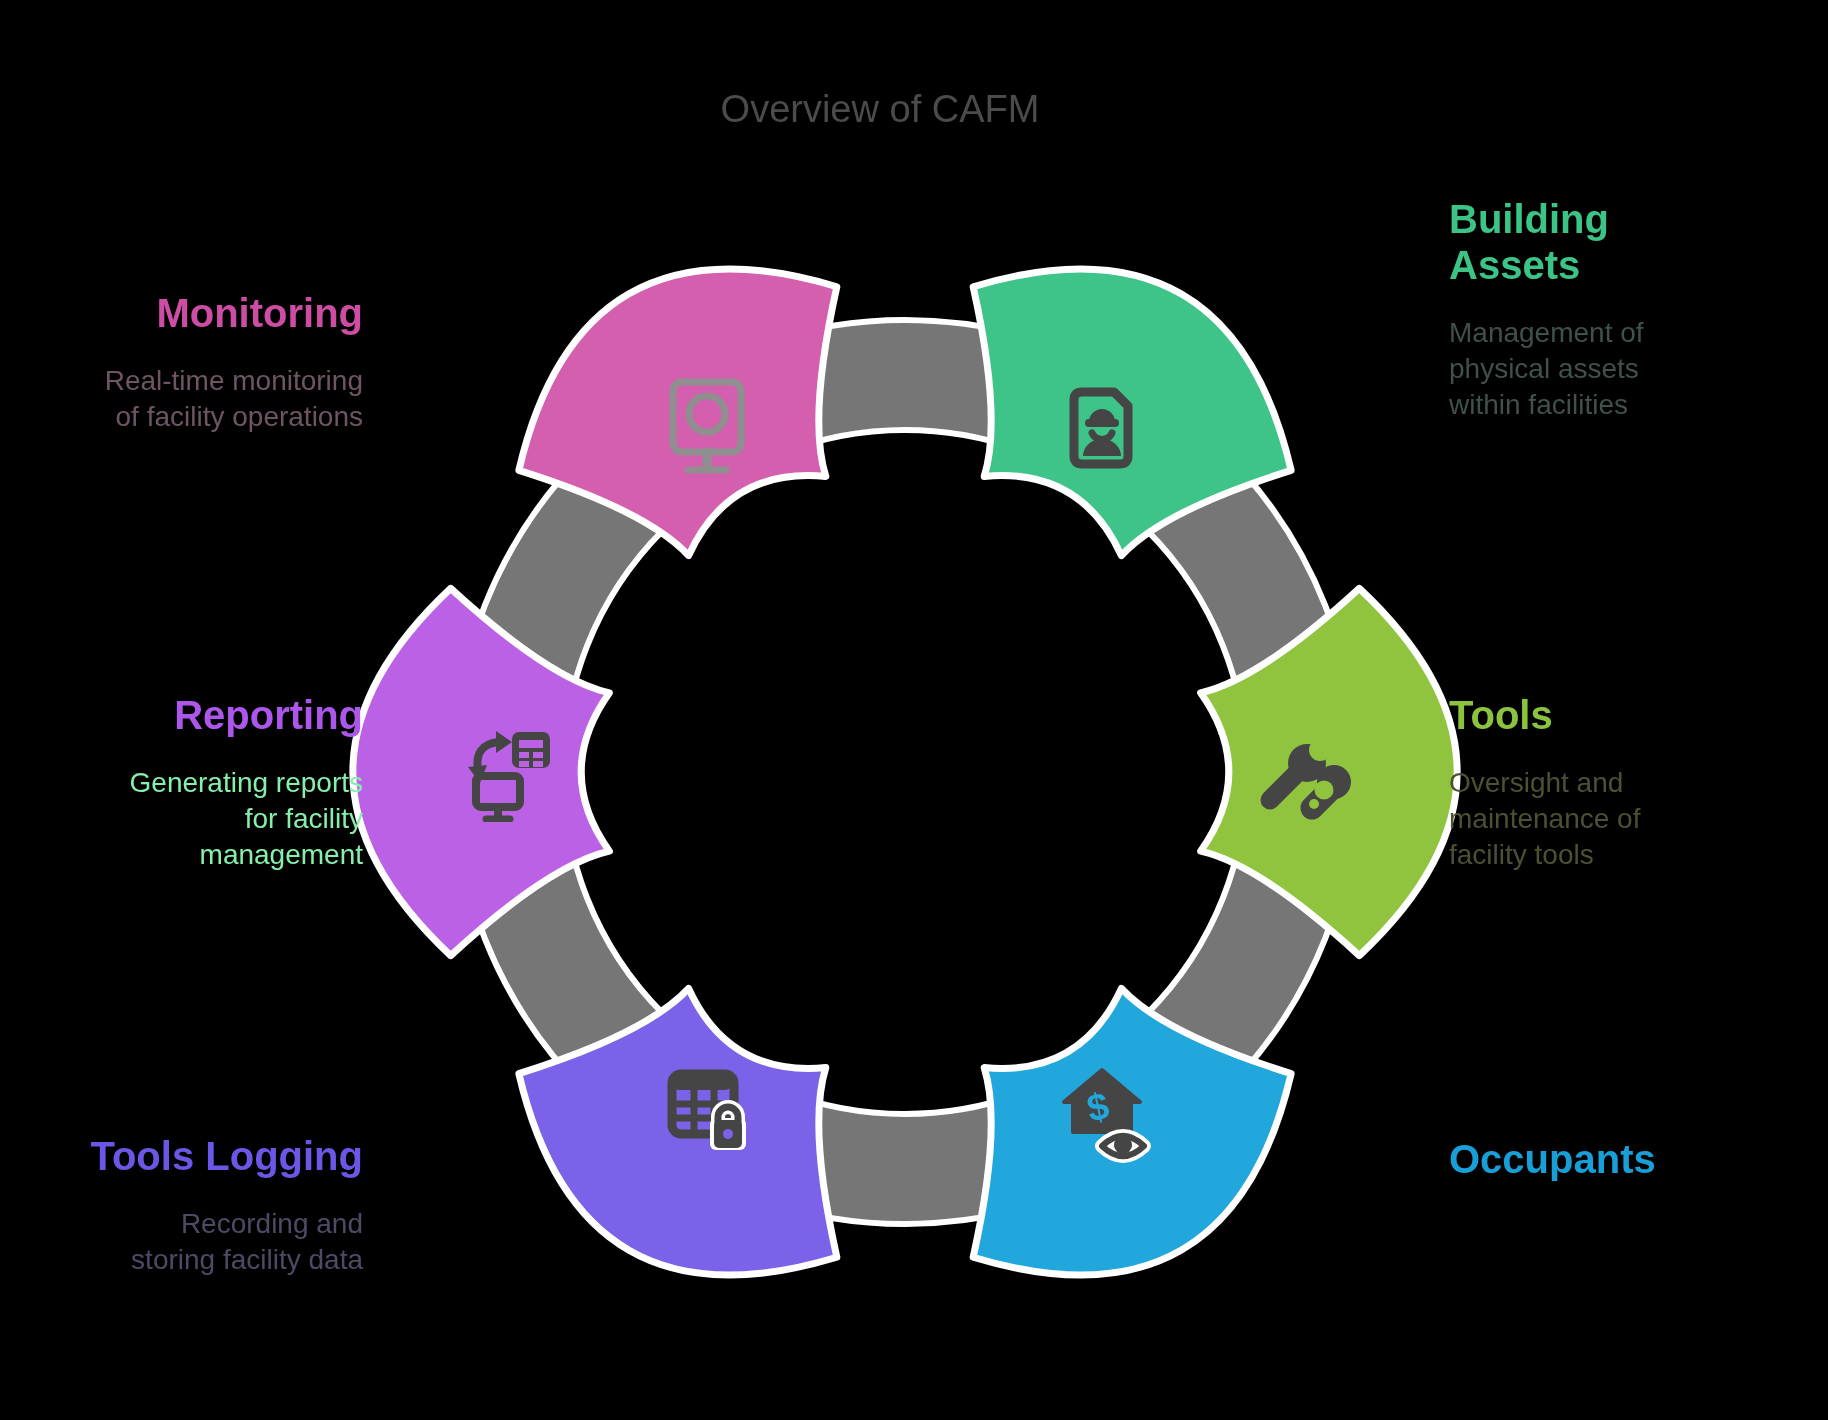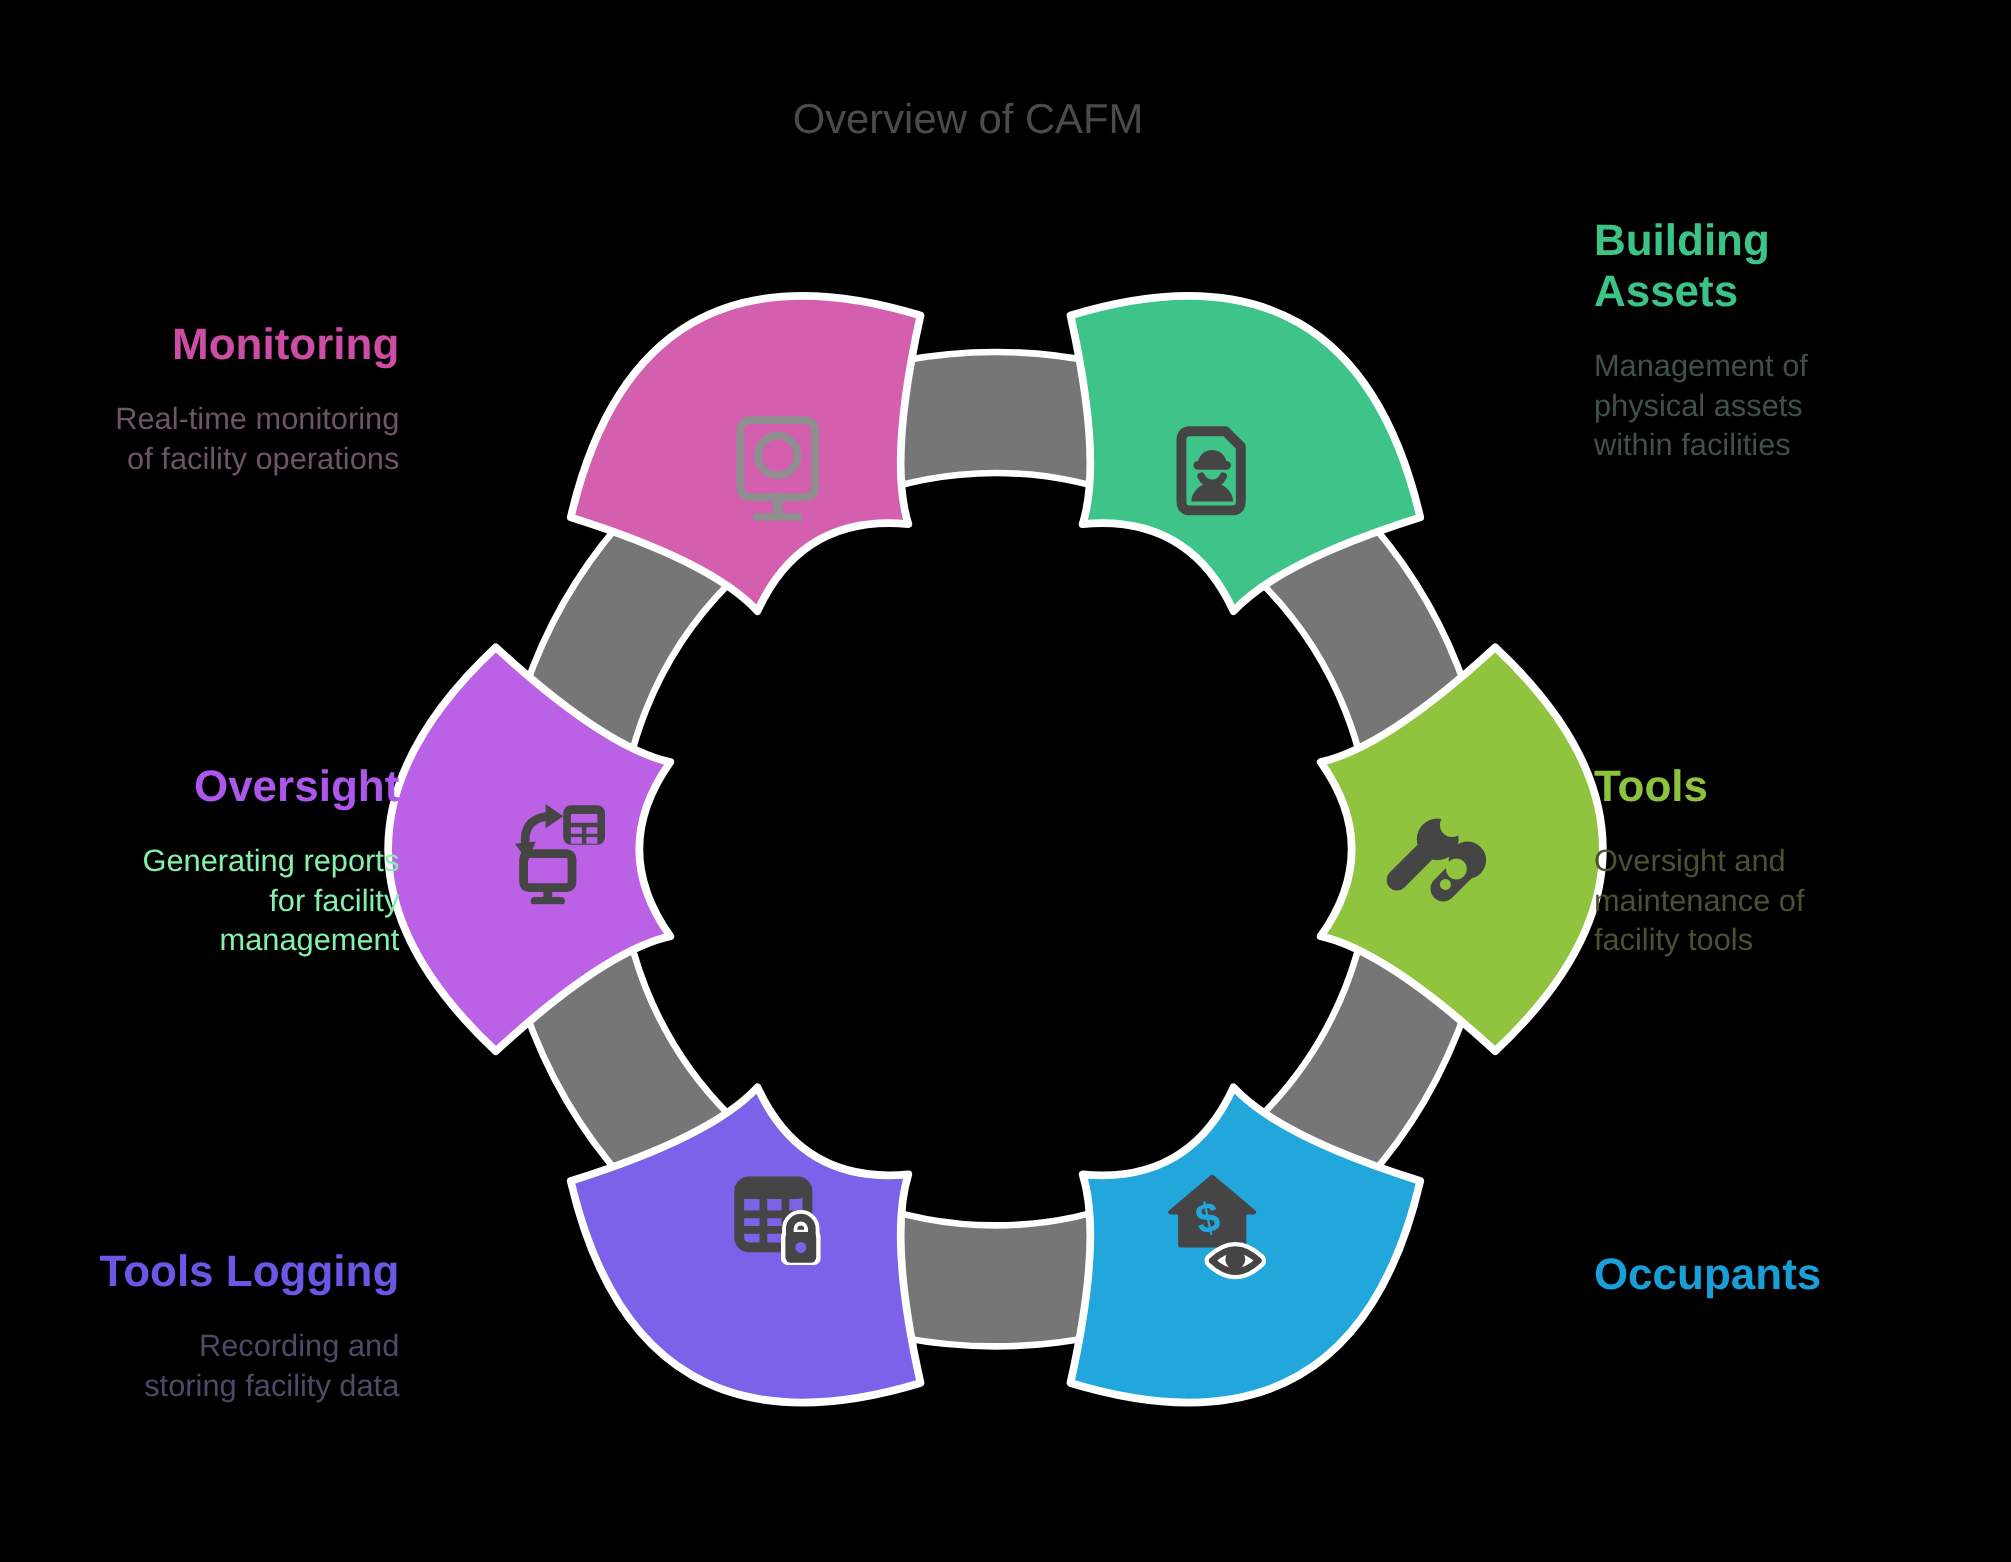--- a/index.html
+++ b/index.html
@@ -136,19 +136,19 @@
     <div class="seg-heading" style="color: rgb(24, 159, 216);">Occupants</div>
   </div>
 
   <div class="label-block left-side" style="right:1445px;top:1133px;">
     <div class="seg-heading" style="color: rgb(106, 87, 230);">Tools Logging</div>
     <div class="seg-desc" style="color: rgb(78, 74, 101);">Recording and
 storing facility data</div>
   </div>
 
   <div class="label-block left-side" style="right:1445px;top:692px;">
-    <div class="seg-heading" style="color: rgb(173, 86, 236);">Oversight</div>
+    <div class="seg-heading" style="color: rgb(173, 86, 236);">Reporting</div>
     <div class="seg-desc" style="color: #86efac;">Generating reports
 for facility
 management</div>
   </div>
 
 </div>
 
 </body></html>

